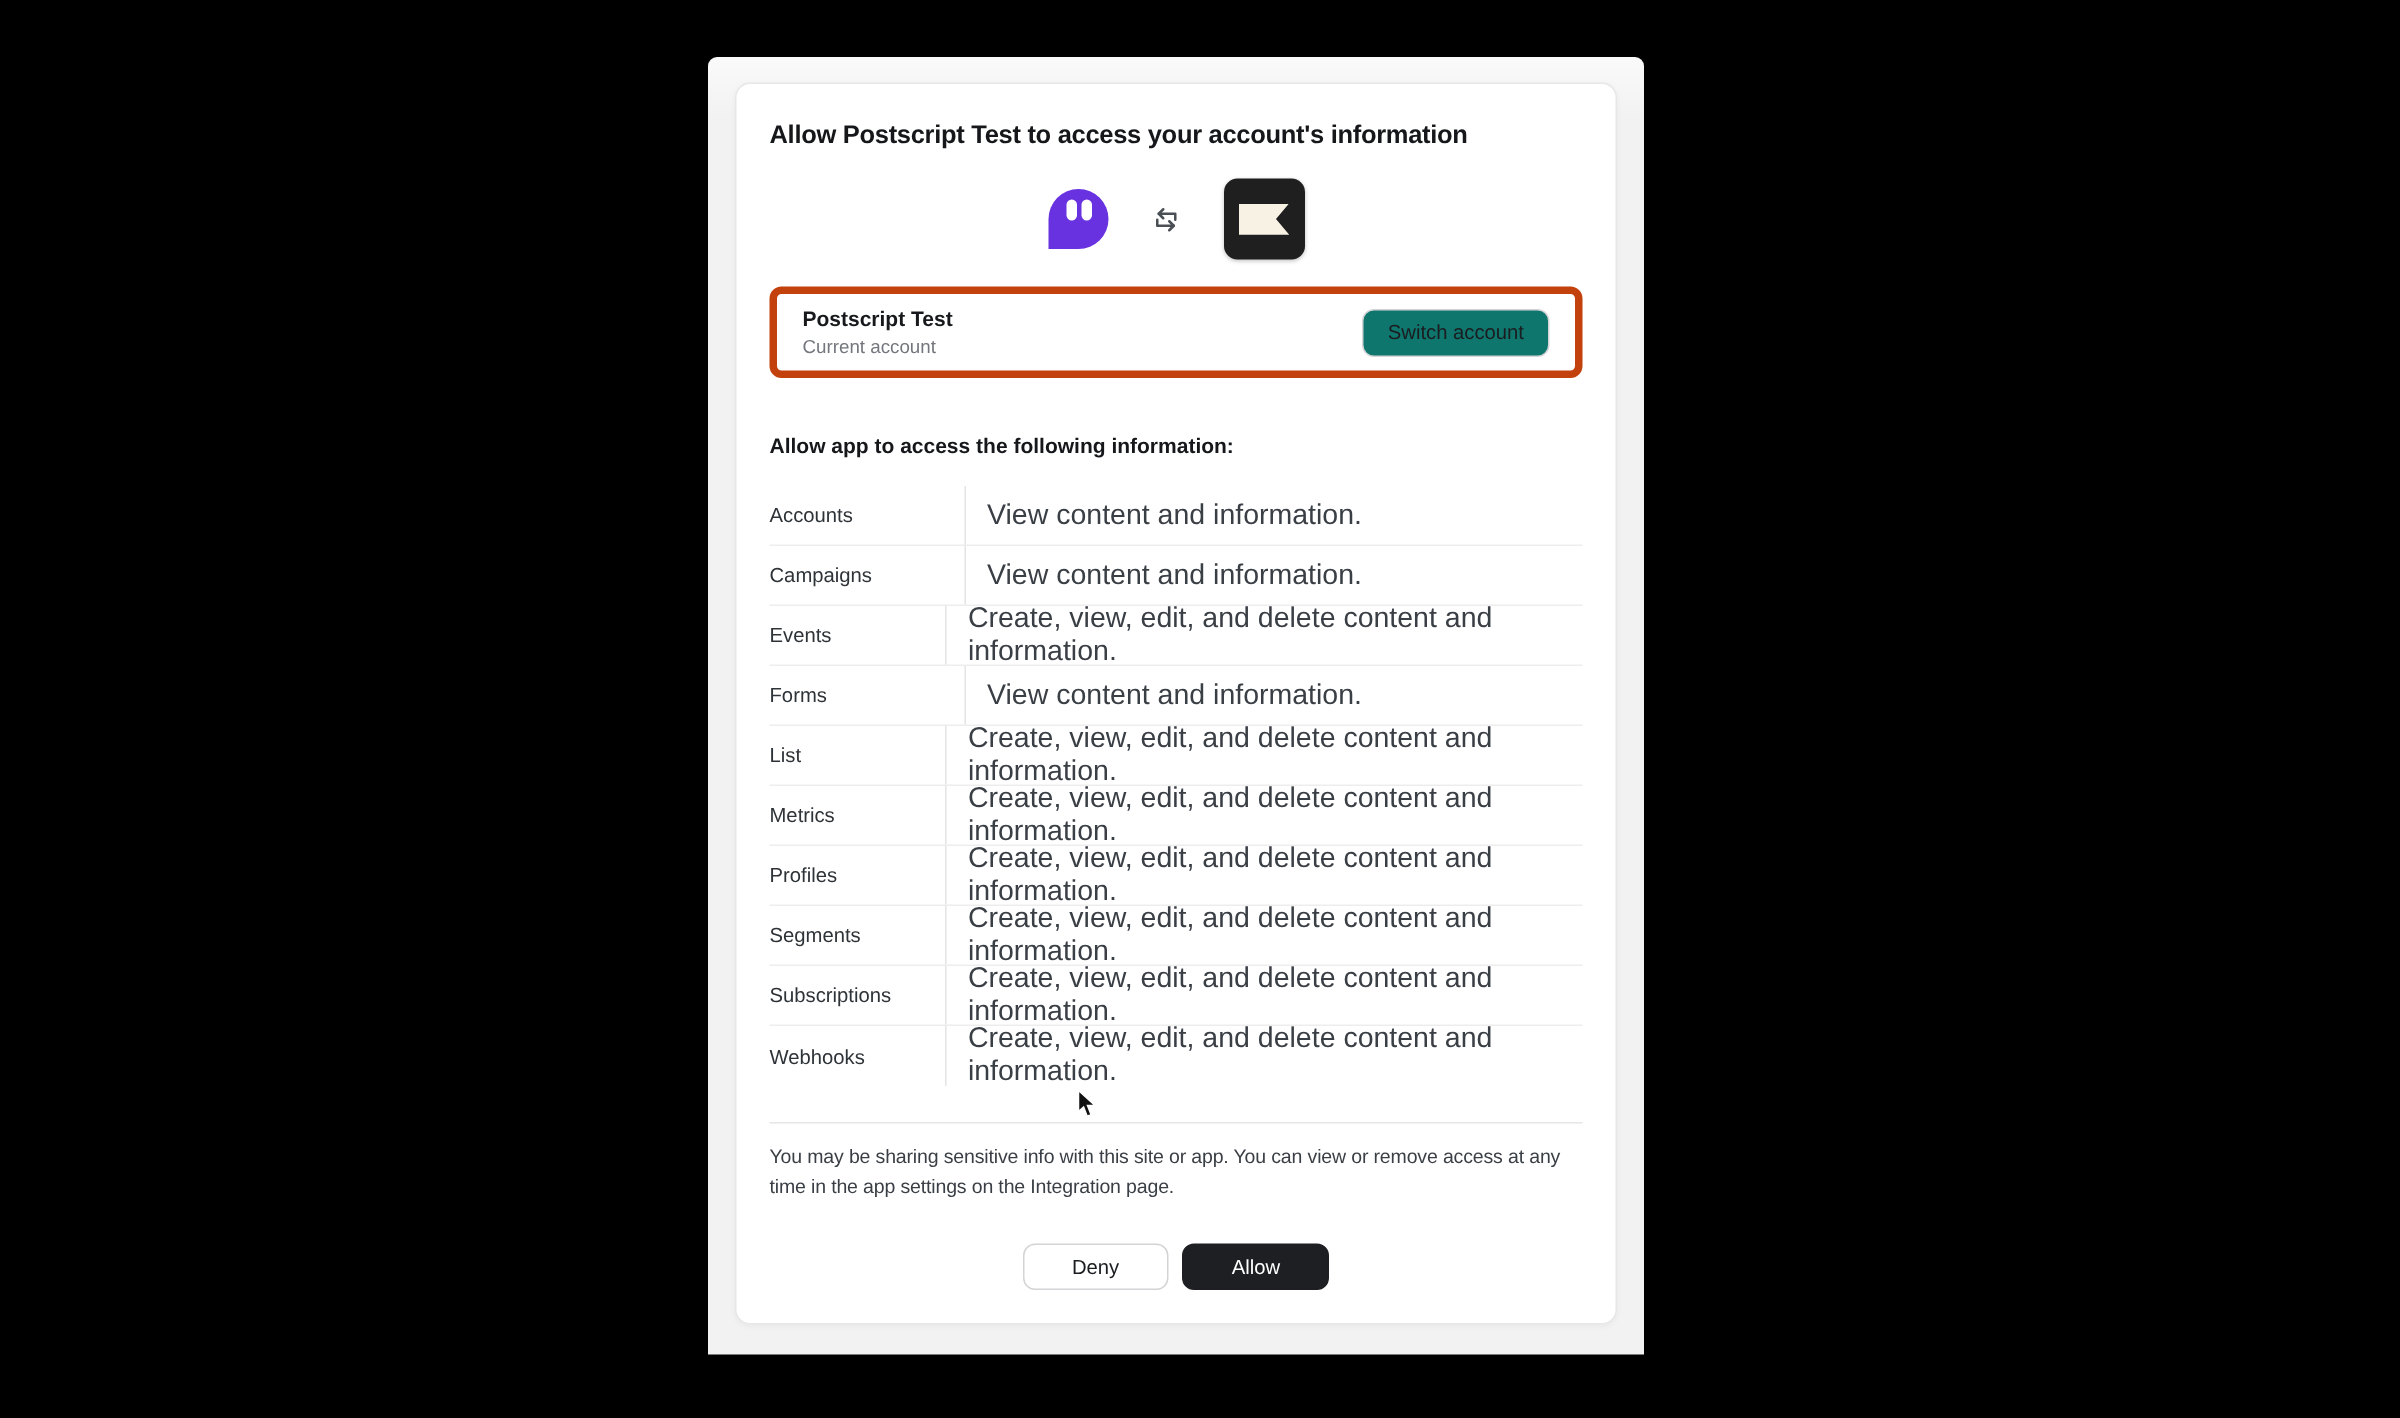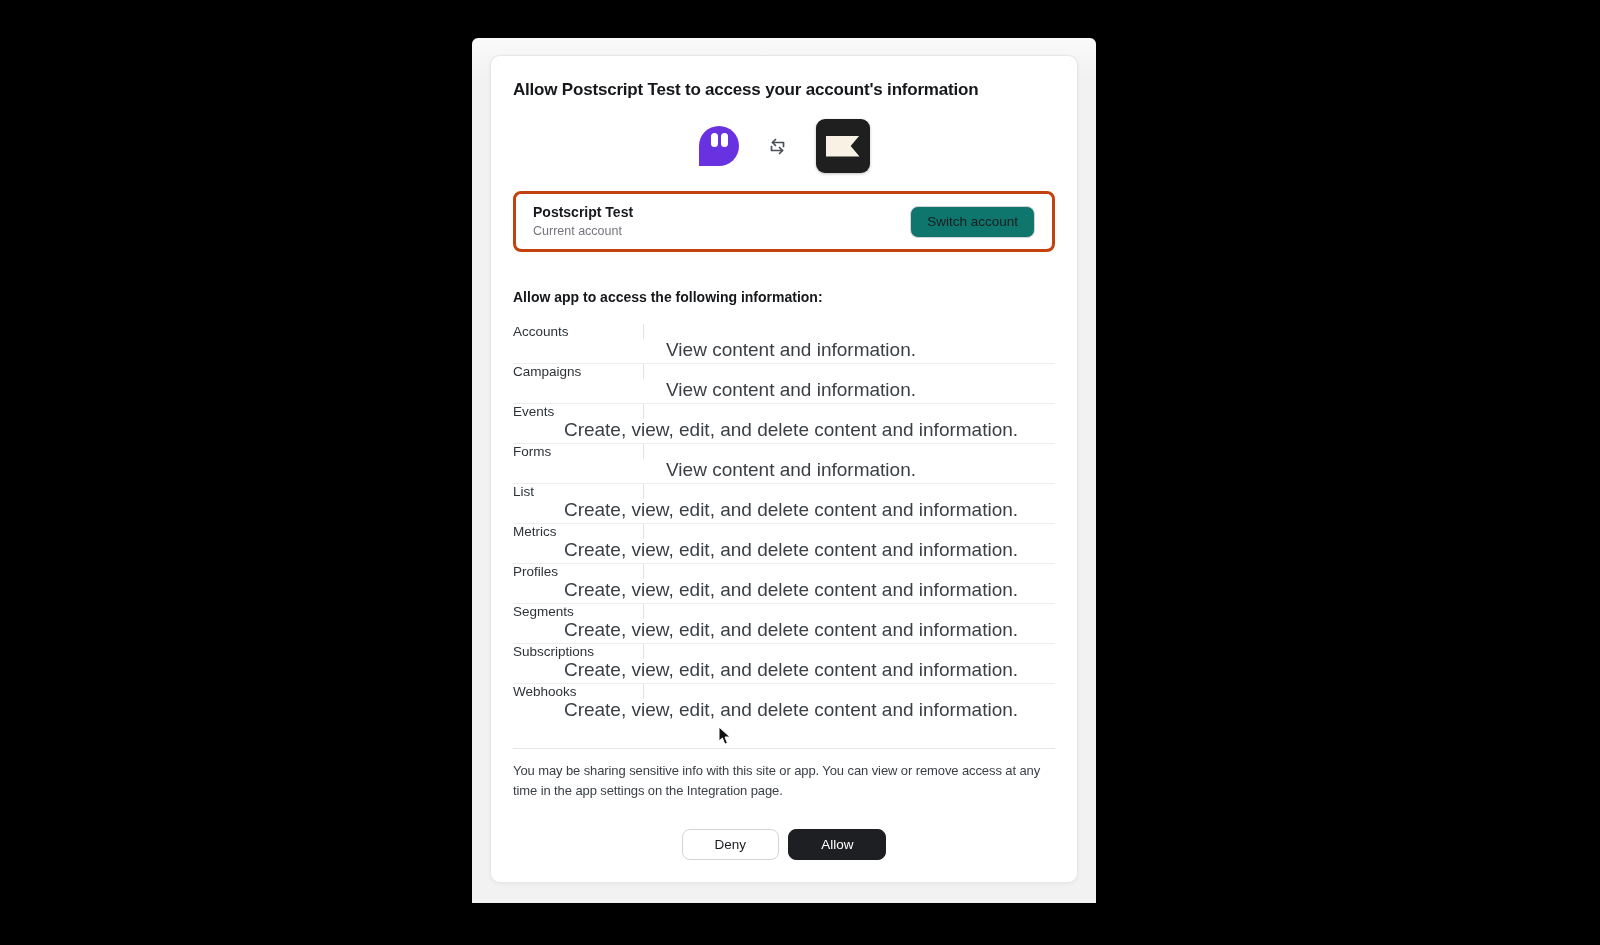--- a/index.html
+++ b/index.html
@@ -30,35 +30,35 @@
   .ps-eye.right { left:22px; }
 
   .swap-icon { display:flex; align-items:center; color:#4a4f55; }
 
   .kl-square { width:54px; height:54px; background:#1f1f1f; border-radius:9px;
                display:flex; align-items:center; justify-content:center;
                box-shadow:0 1px 3px rgba(0,0,0,.25); }
   .kl-flag { width:34px; height:21px; background:#F7F2E4;
              clip-path:polygon(0 0, 100% 0, 74% 50%, 100% 100%, 0 100%); }
 
-  .account-box { margin-top:17px; border:3px solid #c2410c; border-radius:8px;
+  .account-box { margin-top:17px; border:5px solid #c2410c; border-radius:8px;
                  padding:12px 17px; height:61px;
                  display:flex; align-items:center; justify-content:space-between; }
   .account-name { font-size:14px; line-height:18px; font-weight:bold; color:#17191c; }
   .account-status { font-size:12.5px; line-height:17px; color:#73767c; margin-top:2px; }
   .switch-btn { background:#0f766e; border:1px solid #d4d4d7; border-radius:8px;
                 height:32px; padding:0 16px; font-size:13.5px; color:#1a1c1f;
                 font-family:inherit; cursor:pointer; }
 
   .perm-heading { margin-top:36px; font-size:14px; line-height:18px; font-weight:bold;
                   color:#15171a; }
 
   .perm-table { margin-top:18px; }
   .perm-row { display:flex; height:40px; align-items:center;
-              border-bottom:1px solid #ededee;flex-direction:column; }
+              border-bottom:1px solid #ededee; }
   .perm-row:last-child { border-bottom:none; }
   .perm-scope { width:131px; align-self:stretch; display:flex; align-items:center;
                 border-right:1px solid #e4e4e6; font-size:13.5px; color:#2e3338; }
   .perm-access { padding-left:14px; font-size:19px; color:#3a3f45; }
 
   .divider { margin-top:24px; border:none; border-top:1px solid #e6e6e8; height:0; }
 
   .disclaimer { margin-top:12px; font-size:13px; line-height:19.5px; color:#3a3f45;
                 letter-spacing:-0.1px; }
   .disclaimer div { white-space:nowrap; }

